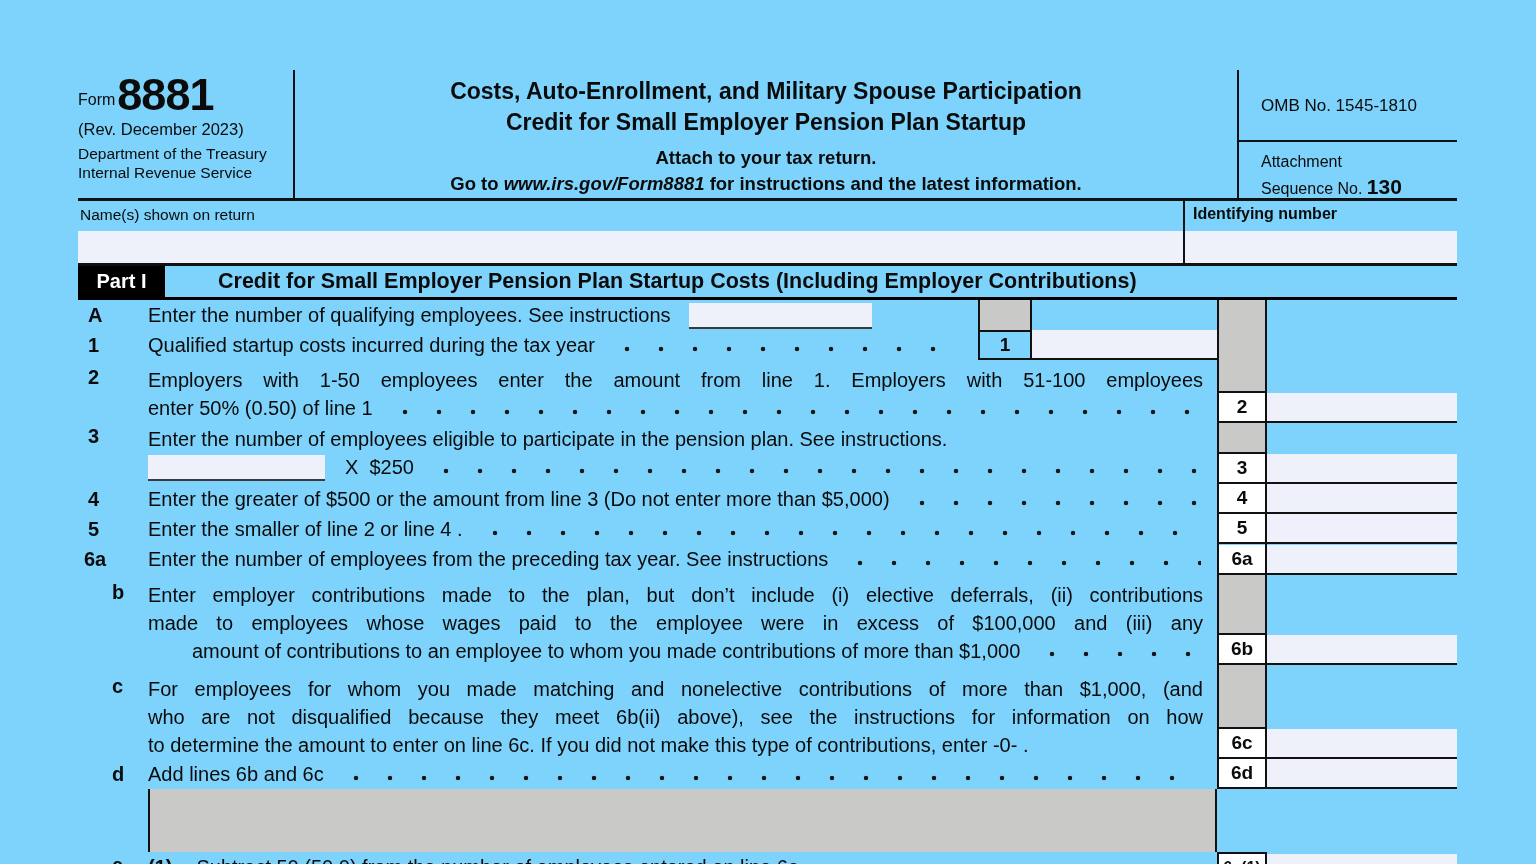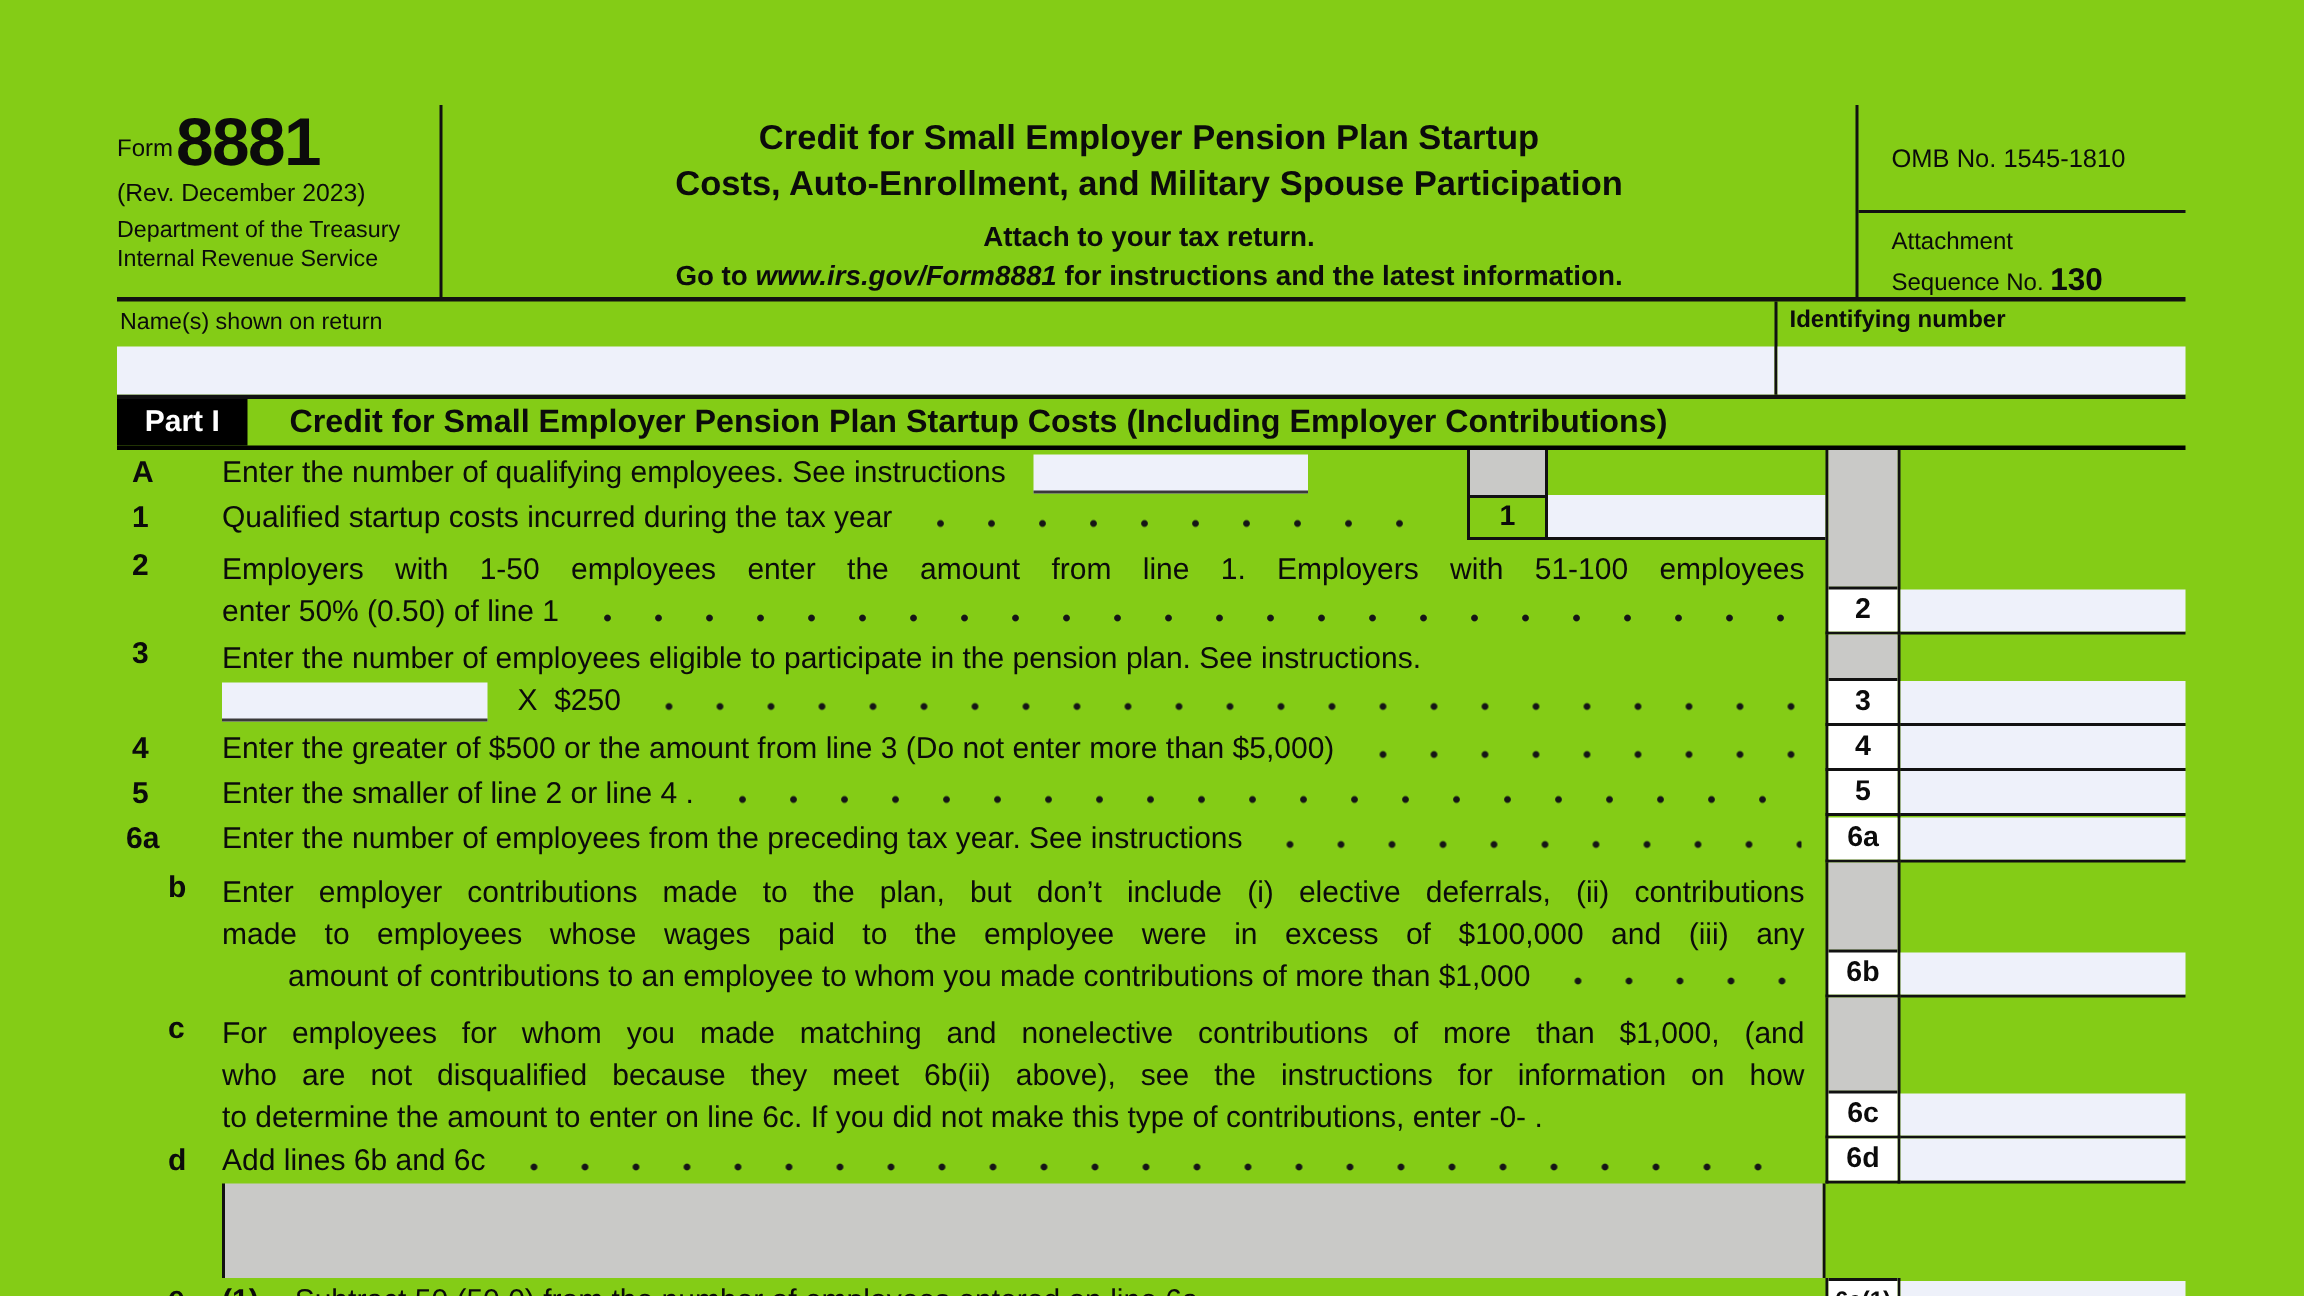--- a/index.html
+++ b/index.html
@@ -1,16 +1,16 @@
 <!DOCTYPE html>
 <html><head>
 <meta charset="utf-8">
 <style>
   html,body{margin:0;padding:0;background:#fff;}
-  .page{position:relative;width:1536px;height:864px;overflow:hidden;background:#84cc16;
+  .page{position:relative;width:1536px;height:864px;overflow:hidden;background:#7dd3fc;
         font-family:"Liberation Sans","DejaVu Sans",sans-serif;color:#0b0b0b;}
   .form{position:absolute;left:78px;top:70px;width:1379px;}
 
   
   .hdr{display:flex;border-bottom:3px solid #111;height:128px;}
   .h-left{width:215px;border-right:2px solid #111;padding-top:4px;}
   .formline{display:flex;align-items:flex-end;}
   .form-word{font-size:16px;line-height:1;padding-bottom:7px;}
   .form-num{font-size:45px;font-weight:bold;letter-spacing:-1px;line-height:.92;margin-left:2px;}
   .rev{font-size:16.5px;margin-top:5px;}
@@ -30,21 +30,21 @@
   .n-left{flex:1;display:flex;flex-direction:column;}
   .n-label{font-size:15.5px;padding:5px 16px 0 2px;flex:0 0 25px;}
   .n-field{flex:1;background:#eef1fa;}
   .n-right{width:272px;border-left:2px solid #111;display:flex;flex-direction:column;}
   .id-label{font-size:16px;font-weight:bold;padding:4px 0 0 8px;flex:0 0 26px;}
 
   
   .partbar{display:flex;align-items:stretch;height:31px;border-bottom:3px solid #000;}
   .part-label{width:87px;background:#000;color:#fff;font-weight:bold;font-size:20px;
               display:flex;align-items:center;justify-content:center;}
-  .part-title{font-weight:bold;font-size:21.5px;display:flex;align-items:center;padding-left:28px;}
+  .part-title{font-weight:bold;font-size:21.5px;display:flex;align-items:center;padding-left:53px;}
 
   
   .row{display:grid;font-size:20px;}
   .row.std{grid-template-columns:70px 1fr 50px 190px;}
   .row.mid{grid-template-columns:70px 830px 54px 185px 50px 190px;}
   .lnum{font-weight:bold;padding-left:10px;display:flex;align-items:center;}
   .lnum.lt{padding-left:34px;}
   .lnum.top{align-items:flex-start;padding-top:6px;}
   .txt{padding-right:14px;min-width:0;}
   .cline{display:flex;align-items:center;height:100%;}
@@ -82,22 +82,22 @@
           <span class="form-num">8881</span>
         </div>
         <div class="rev">(Rev. December 2023)</div>
         <div class="dept">
           <div>Department of the Treasury</div>
           <div>Internal Revenue Service</div>
         </div>
       </div>
       <div class="h-center">
         <div class="title">
+          <div>Costs, Auto-Enrollment, and Military Spouse Participation</div>
           <div>Credit for Small Employer Pension Plan Startup</div>
-          <div>Costs, Auto-Enrollment, and Military Spouse Participation</div>
         </div>
         <div class="attach">Attach to your tax return.</div>
         <div class="goto"><span>Go to </span><span class="url">www.irs.gov/Form8881</span><span> for instructions and the latest information.</span></div>
       </div>
       <div class="h-right">
         <div class="omb">OMB No. 1545-1810</div>
         <div class="att">
           <div>Attachment</div>
           <div><span>Sequence No. </span><span class="seq-no">130</span></div>
         </div>

